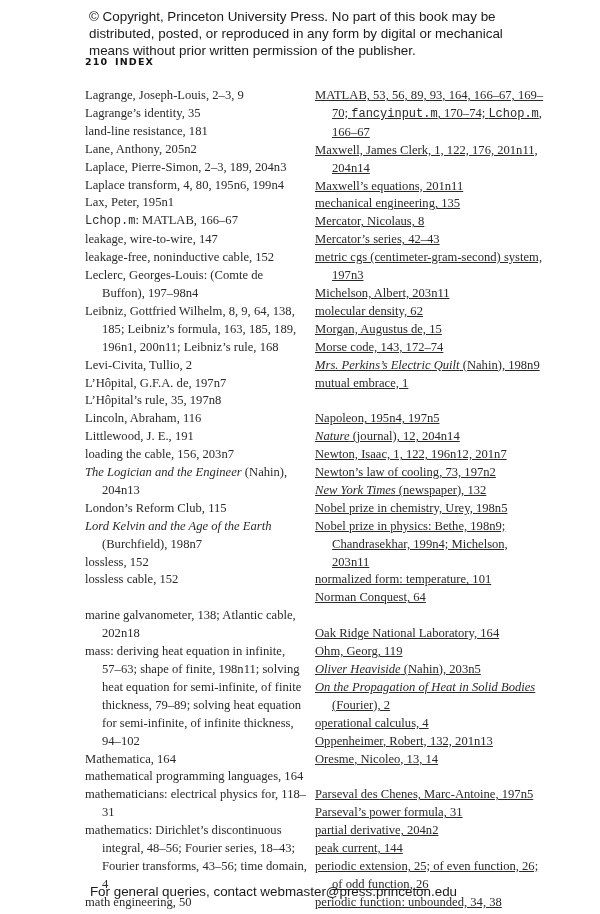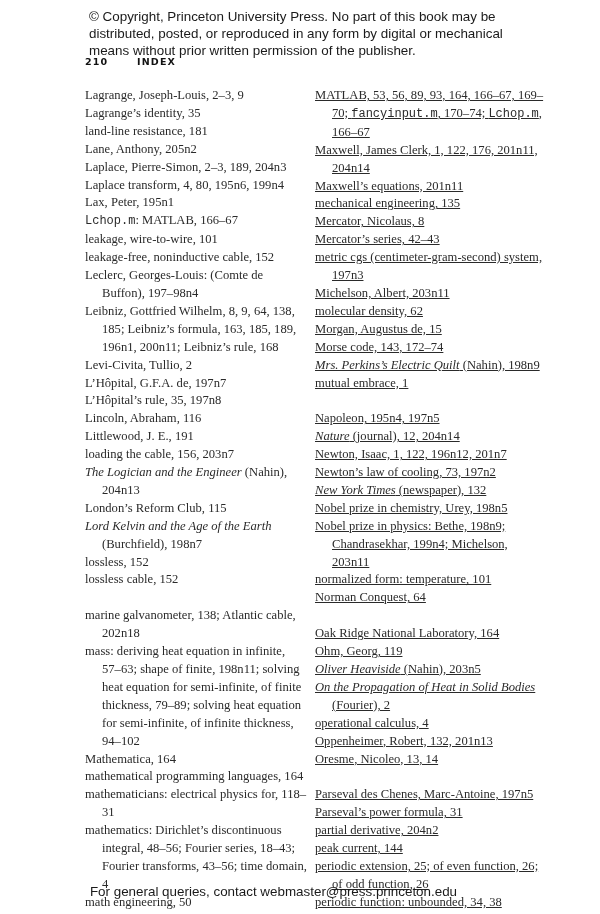--- a/index.html
+++ b/index.html
@@ -5,21 +5,21 @@
     html, body { margin: 0; padding: 0; background: #ffffff; }
     body { width: 600px; height: 914px; position: relative; overflow: hidden; color: #222; }
     .copyright {
       position: absolute; left: 89px; top: 8px; width: 440px;
       font-family: "Liberation Sans", sans-serif; font-size: 13.4px; line-height: 17px; color: #1a1a1a;
     }
     .running-head {
       position: absolute; left: 85px; top: 56px;
       font-family: "DejaVu Sans", sans-serif; font-weight: bold; font-size: 9.5px; letter-spacing: 1.2px; color: #111;
     }
-    .running-head .pg { margin-right: 24px; }
+    .running-head .pg { margin-right: 2px; }
     .col {
       position: absolute; top: 87px;
       font-family: "Liberation Serif", serif; font-size: 12.6px; line-height: 17.9px; color: #2a2a2a;
     }
     .col.left { left: 85px; width: 222px; }
     .col.right { left: 315px; width: 230px; text-decoration: underline; }
     .entry { padding-left: 17px; text-indent: -17px; }
     .gap { height: 17.9px; }
     .mono { font-family: "Liberation Mono", monospace; font-size: 12px; }
     .it { font-style: italic; }
@@ -40,21 +40,21 @@
 
 <div class="col left">
     <div class="entry"><span>Lagrange, Joseph-Louis, 2–3, 9</span></div>
     <div class="entry"><span>Lagrange’s identity, 35</span></div>
     <div class="entry"><span>land-line resistance, 181</span></div>
     <div class="entry"><span>Lane, Anthony, 205n2</span></div>
     <div class="entry"><span>Laplace, Pierre-Simon, 2–3, 189, 204n3</span></div>
     <div class="entry"><span>Laplace transform, 4, 80, 195n6, 199n4</span></div>
     <div class="entry"><span>Lax, Peter, 195n1</span></div>
     <div class="entry"><span class="mono">Lchop.m</span><span>: MATLAB, 166–67</span></div>
-    <div class="entry"><span>leakage, wire-to-wire, 101</span></div>
+    <div class="entry"><span>leakage, wire-to-wire, 147</span></div>
     <div class="entry"><span>leakage-free, noninductive cable, 152</span></div>
     <div class="entry"><span>Leclerc, Georges-Louis: (Comte de Buffon), 197–98n4</span></div>
     <div class="entry"><span>Leibniz, Gottfried Wilhelm, 8, 9, 64, 138, 185; Leibniz’s formula, 163, 185, 189, 196n1, 200n11; Leibniz’s rule, 168</span></div>
     <div class="entry"><span>Levi-Civita, Tullio, 2</span></div>
     <div class="entry"><span>L’Hôpital, G.F.A. de, 197n7</span></div>
     <div class="entry"><span>L’Hôpital’s rule, 35, 197n8</span></div>
     <div class="entry"><span>Lincoln, Abraham, 116</span></div>
     <div class="entry"><span>Littlewood, J. E., 191</span></div>
     <div class="entry"><span>loading the cable, 156, 203n7</span></div>
     <div class="entry"><span class="it">The Logician and the Engineer</span><span> (Nahin), 204n13</span></div>

